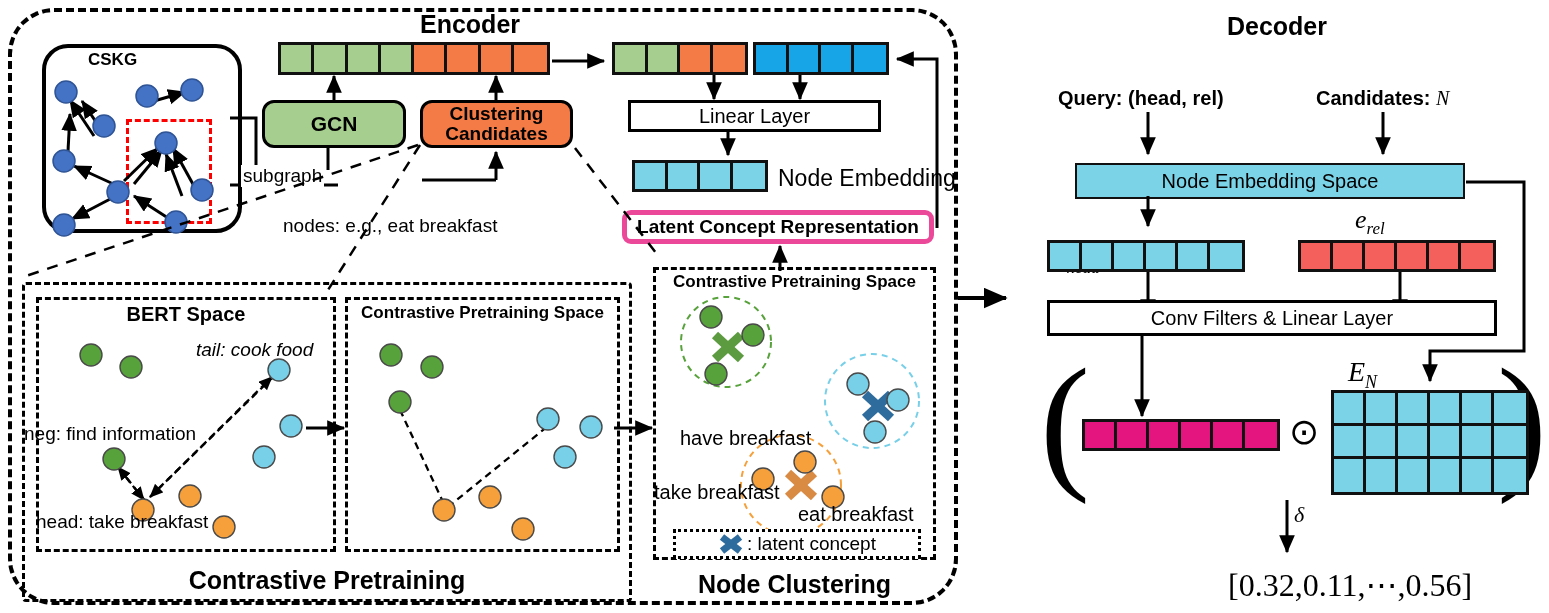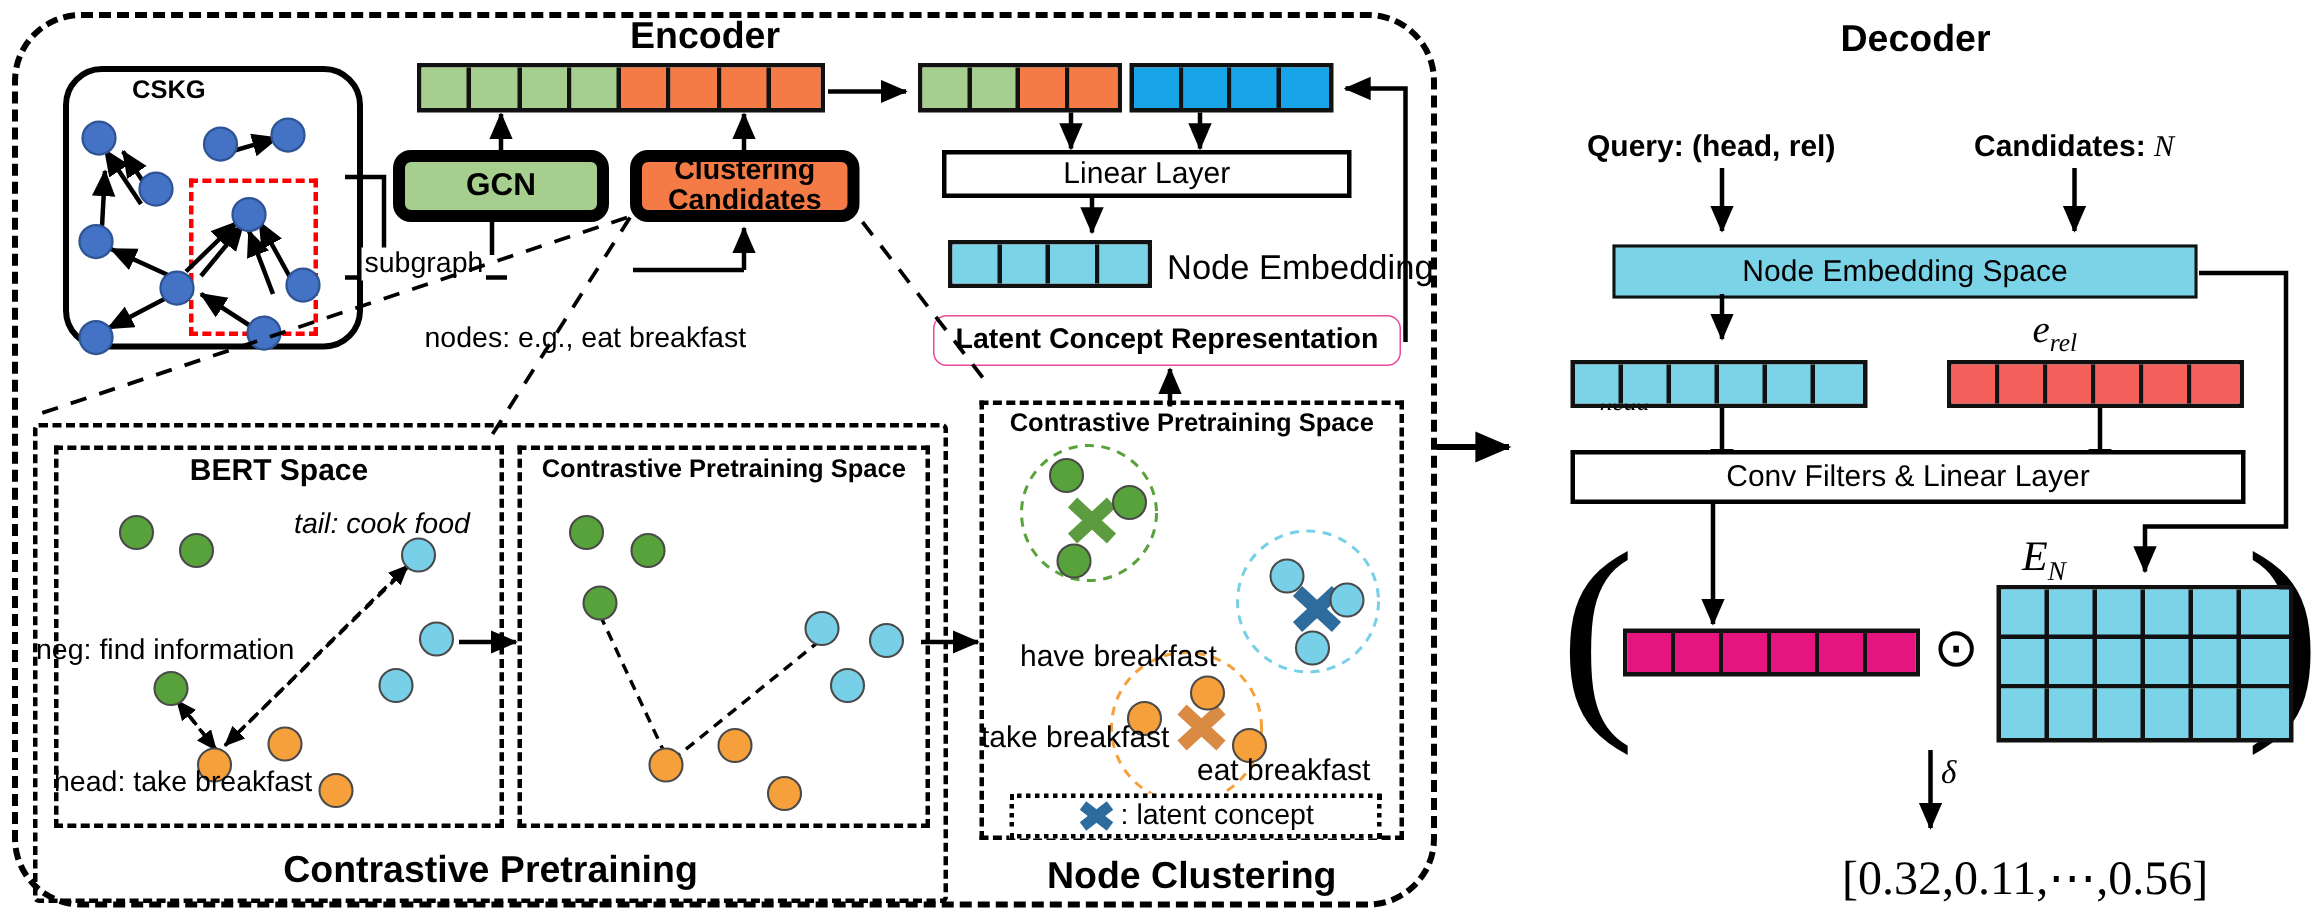--- a/index.html
+++ b/index.html
@@ -7,21 +7,21 @@
        font-family:"Liberation Sans",sans-serif;color:#000;}
   .abs{position:absolute;}
   
   #encoder-panel{left:8px;top:8px;width:950px;height:597px;
       border:4px dashed #000;border-radius:46px;box-sizing:border-box;}
   .panel-title{font-weight:bold;font-size:25px;text-align:center;}
   
   .solidbox{border:3px solid #000;box-sizing:border-box;background:#fff;
       display:flex;align-items:center;justify-content:center;text-align:center;}
   .dashbox{border:3px dashed #000;box-sizing:border-box;background:transparent;}
-  .rbox{border:8px solid #000000;border-radius:12px;box-sizing:border-box;
+  .rbox{border:3px solid #000000;border-radius:12px;box-sizing:border-box;
       display:flex;align-items:center;justify-content:center;text-align:center;
       font-weight:bold;line-height:1.05;}
   
   .vec{display:flex;border:3px solid #111;box-sizing:border-box;}
   .vec .cell{border-right:3px solid #111;box-sizing:border-box;height:100%;}
   .vec .cell:last-child{border-right:none;}
   
   .matrix{display:grid;border:3px solid #111;box-sizing:border-box;}
   .matrix .mc{border-right:3px solid #111;border-bottom:3px solid #111;box-sizing:border-box;}
   
@@ -156,33 +156,33 @@
 
 <svg class="abs" style="left:885px;top:50px;" width="70" height="190" viewBox="0 0 70 190">
   <defs>
     <marker id="ah6" markerWidth="7" markerHeight="7" refX="5.6" refY="2.6" orient="auto">
       <path d="M0,0 L6,2.6 L0,5.2 z" fill="#000"></path>
     </marker>
   </defs>
   <path d="M52,178 L52,9 L12,9" stroke="#000" stroke-width="3" fill="none" marker-end="url(#ah6)"></path>
 </svg>
 
-<div class="abs solidbox" style="left:628px;top:100px;width:273px;height:32px;font-size:20px;">
+<div class="abs solidbox" style="left:628px;top:100px;width:253px;height:32px;font-size:20px;">
   <span>Linear Layer</span>
 </div>
 
 <div class="abs vec" style="left:632px;top:160px;width:136px;height:32px;">
   <div class="cell" style="width:34px;background:#7BD3E8;"></div>
   <div class="cell" style="width:34px;background:#7BD3E8;"></div>
   <div class="cell" style="width:34px;background:#7BD3E8;"></div>
   <div class="cell" style="width:34px;background:#7BD3E8;"></div>
 </div>
 <div class="abs t" style="left:778px;top:165px;font-size:23px;">Node Embedding</div>
 
-<div class="abs" style="left:622px;top:210px;width:312px;height:34px;border:1px solid #ec4899;border-radius:9px;box-sizing:border-box;
+<div class="abs" style="left:622px;top:210px;width:312px;height:34px;border:5px solid #ec4899;border-radius:9px;box-sizing:border-box;
             display:flex;align-items:center;justify-content:center;font-size:19px;font-weight:bold;background:#fff;">
   <span>Latent Concept Representation</span>
 </div>
 
 <svg class="abs" style="left:768px;top:243px;" width="24" height="30" viewBox="0 0 24 30">
   <defs>
     <marker id="ah7" markerWidth="7" markerHeight="7" refX="5.6" refY="2.6" orient="auto">
       <path d="M0,0 L6,2.6 L0,5.2 z" fill="#000"></path>
     </marker>
   </defs>

